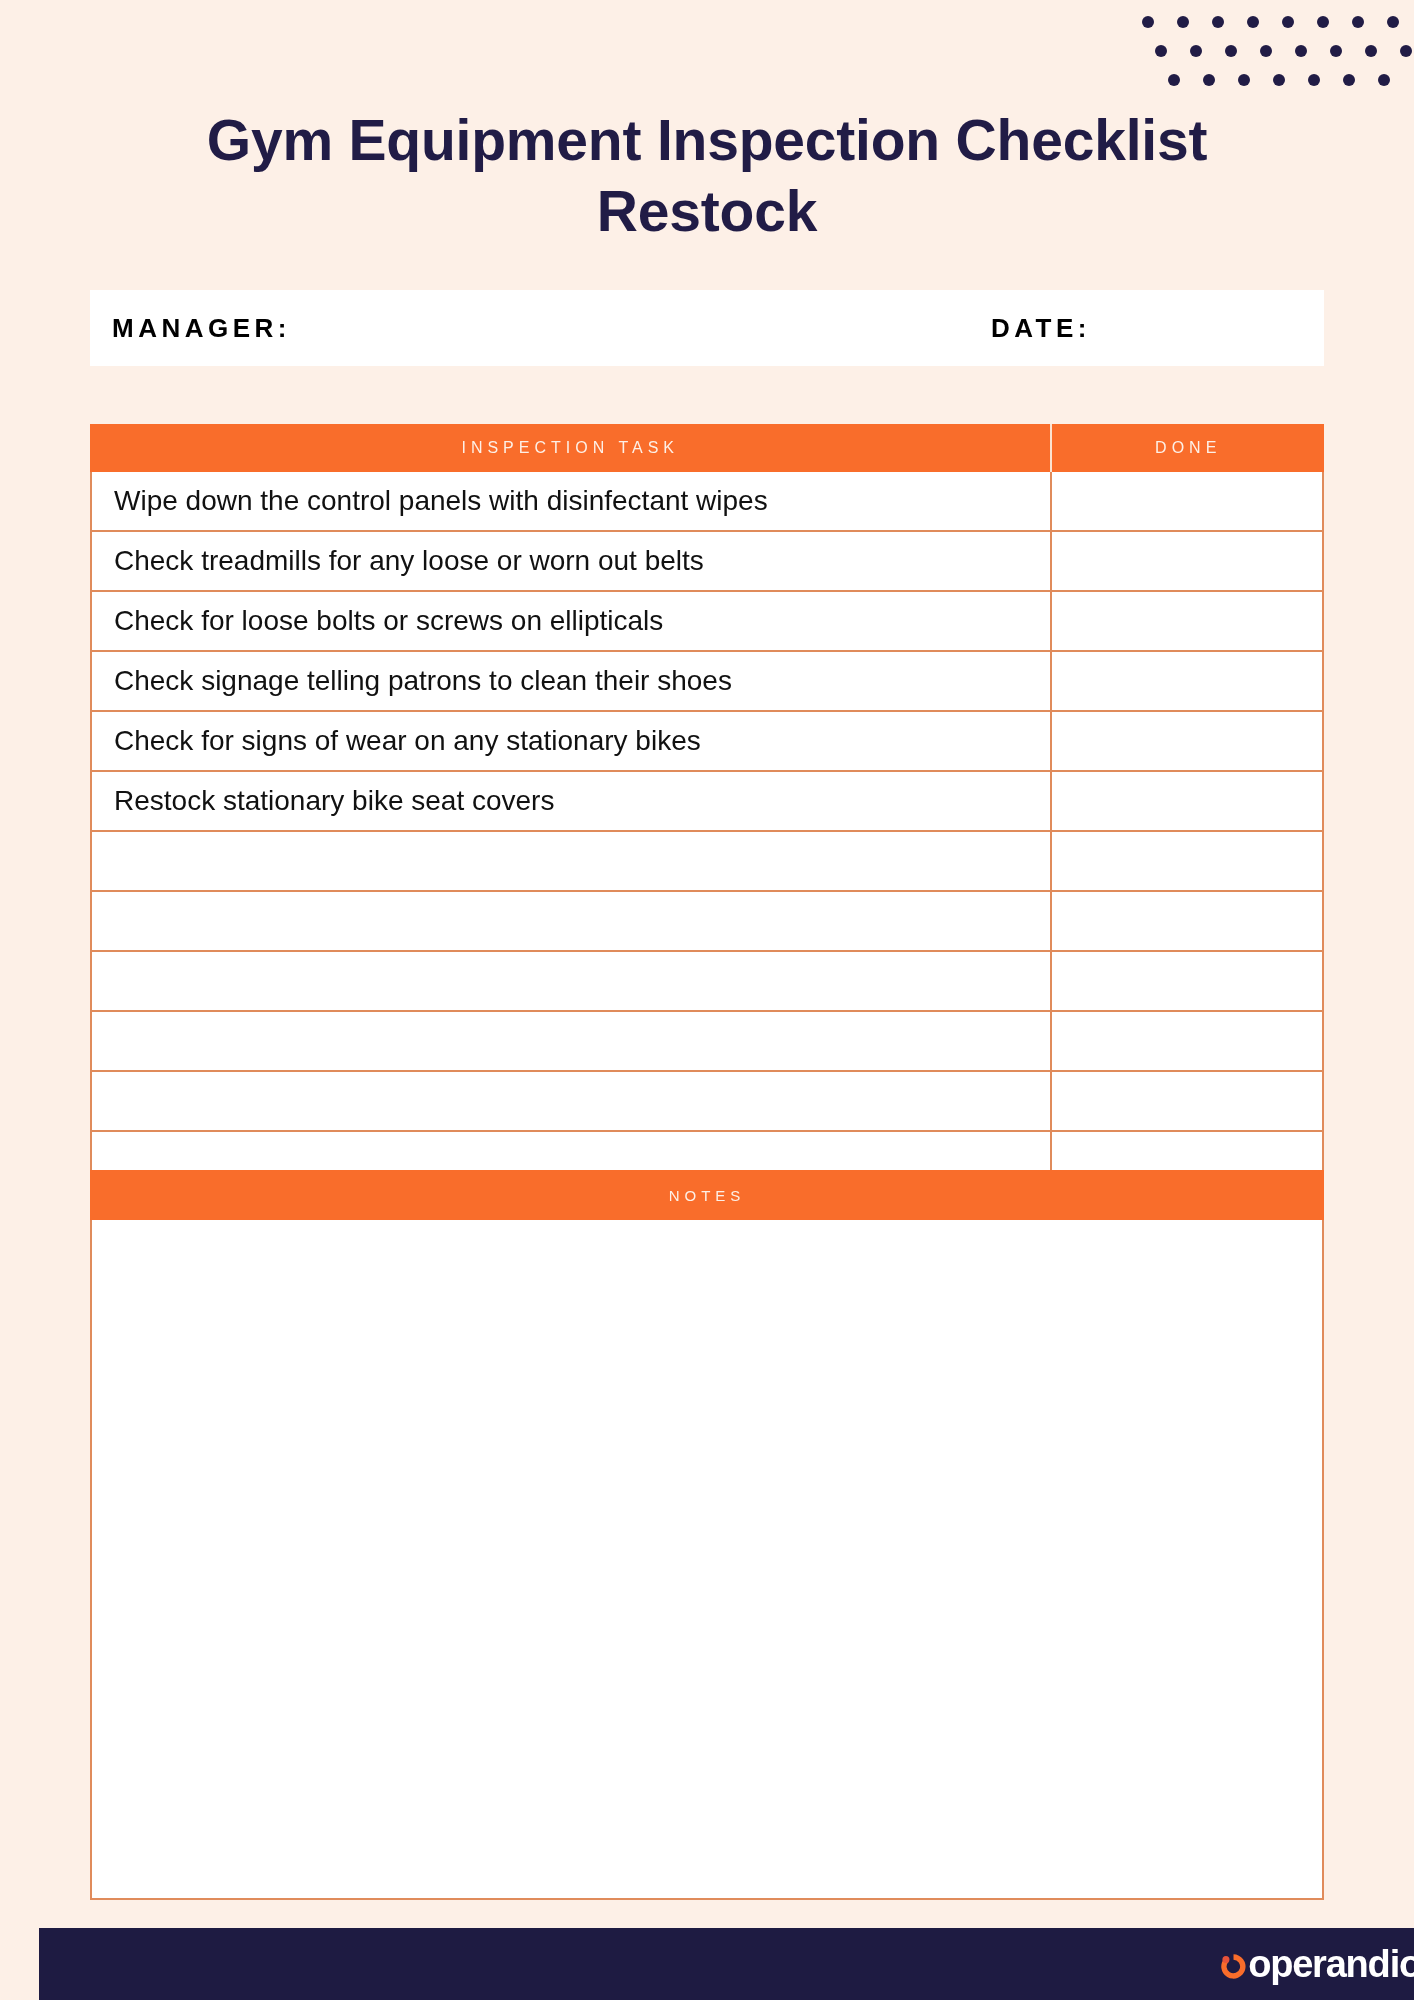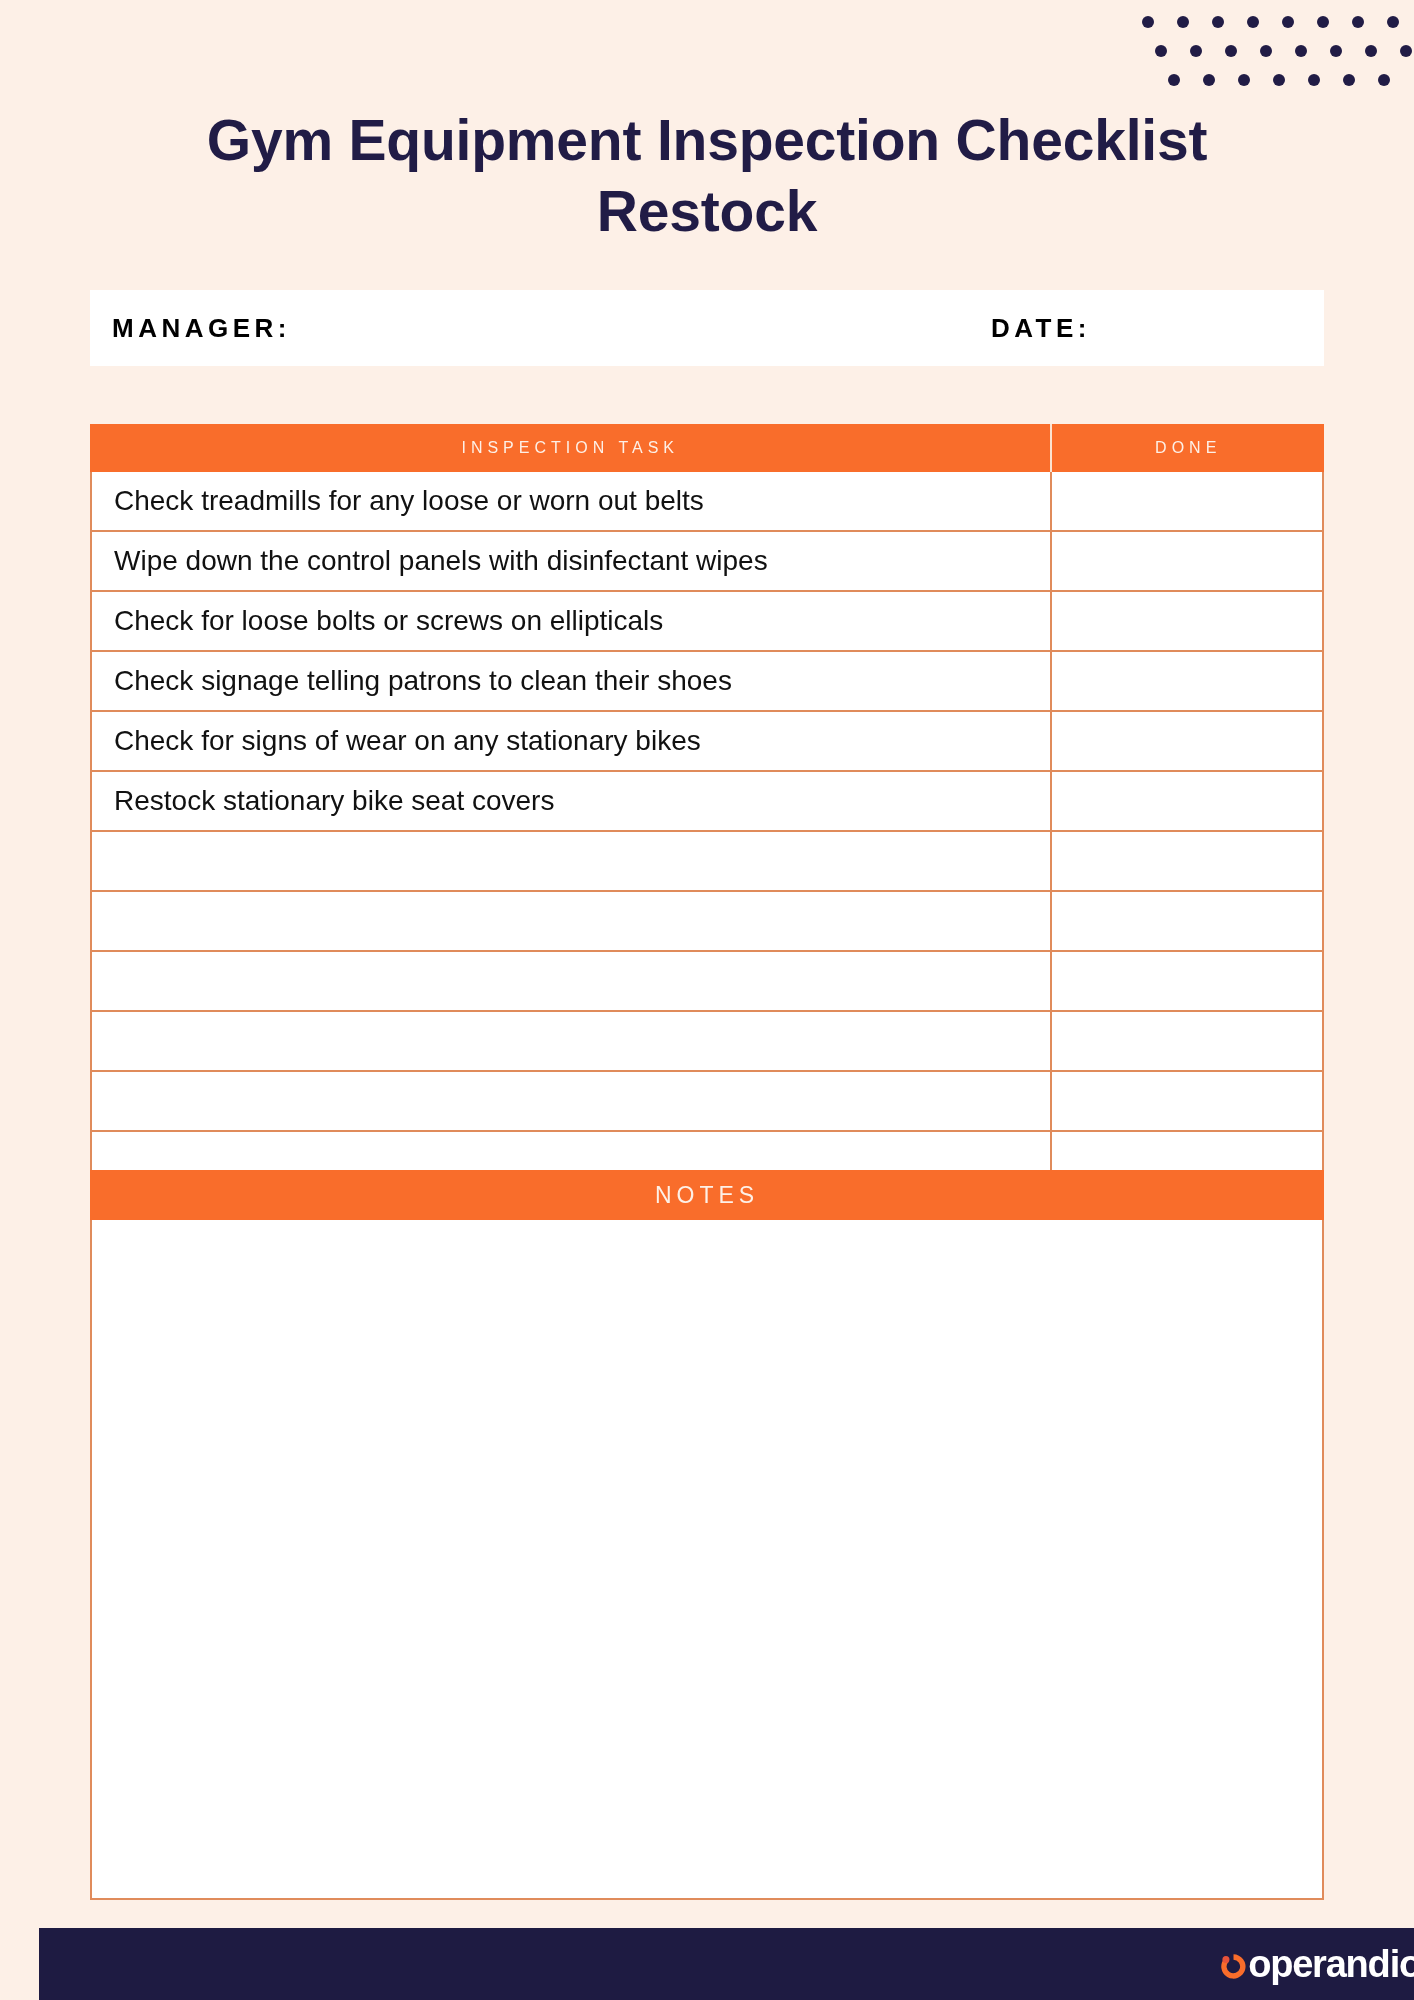--- a/index.html
+++ b/index.html
@@ -143,21 +143,21 @@
     position: absolute;
     left: 90px;
     top: 1170px;
     width: 1234px;
     height: 50px;
     background: #F96D2B;
     display: flex;
     align-items: center;
     justify-content: center;
     color: #FDF0E7;
-    font-size: 23px;
+    font-size: 15px;
     letter-spacing: 5px;
     font-family: "Liberation Sans Narrow", "Liberation Sans", sans-serif;
   }
   .notes-body {
     position: absolute;
     left: 90px;
     top: 1220px;
     width: 1234px;
     height: 680px;
     background: #FFFFFF;
@@ -242,25 +242,25 @@
     <span class="meta-label meta-date">DATE:</span>
   </div>
 
   <div class="table">
     <div class="table-head">
       <div class="th th-task">INSPECTION TASK</div>
       <div class="th th-done">DONE</div>
     </div>
     <div id="table-body">
         <div class="row">
+          <div class="cell-task">Wipe down the control panels with disinfectant wipes</div>
+          <div class="cell-done"></div>
+        </div>
+        <div class="row">
           <div class="cell-task">Check treadmills for any loose or worn out belts</div>
-          <div class="cell-done"></div>
-        </div>
-        <div class="row">
-          <div class="cell-task">Wipe down the control panels with disinfectant wipes</div>
           <div class="cell-done"></div>
         </div>
         <div class="row">
           <div class="cell-task">Check for loose bolts or screws on ellipticals</div>
           <div class="cell-done"></div>
         </div>
         <div class="row">
           <div class="cell-task">Check signage telling patrons to clean their shoes</div>
           <div class="cell-done"></div>
         </div>

